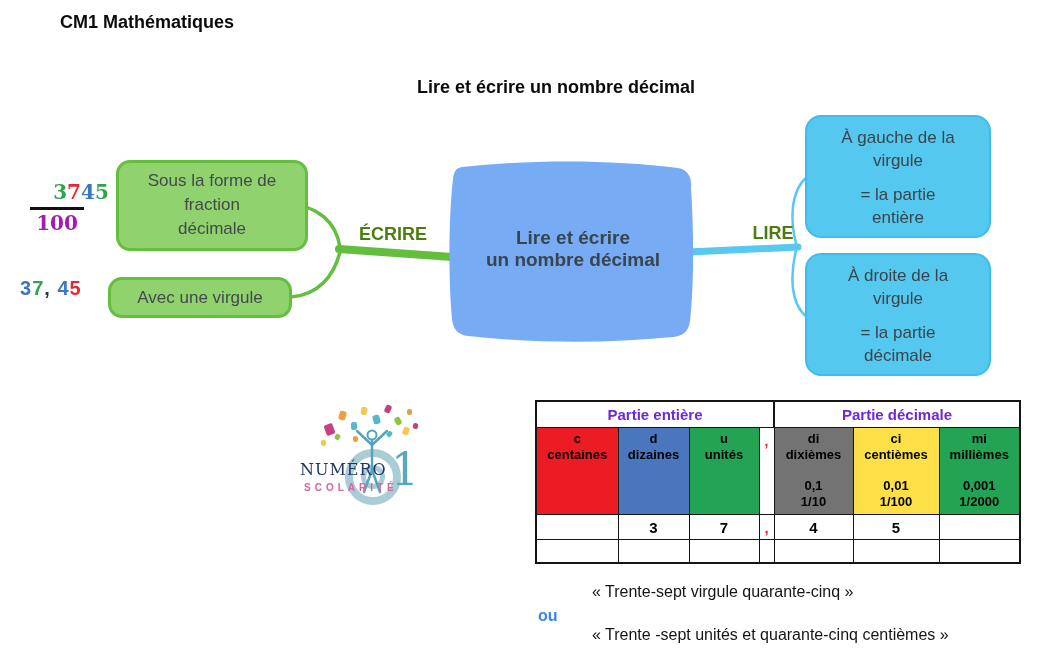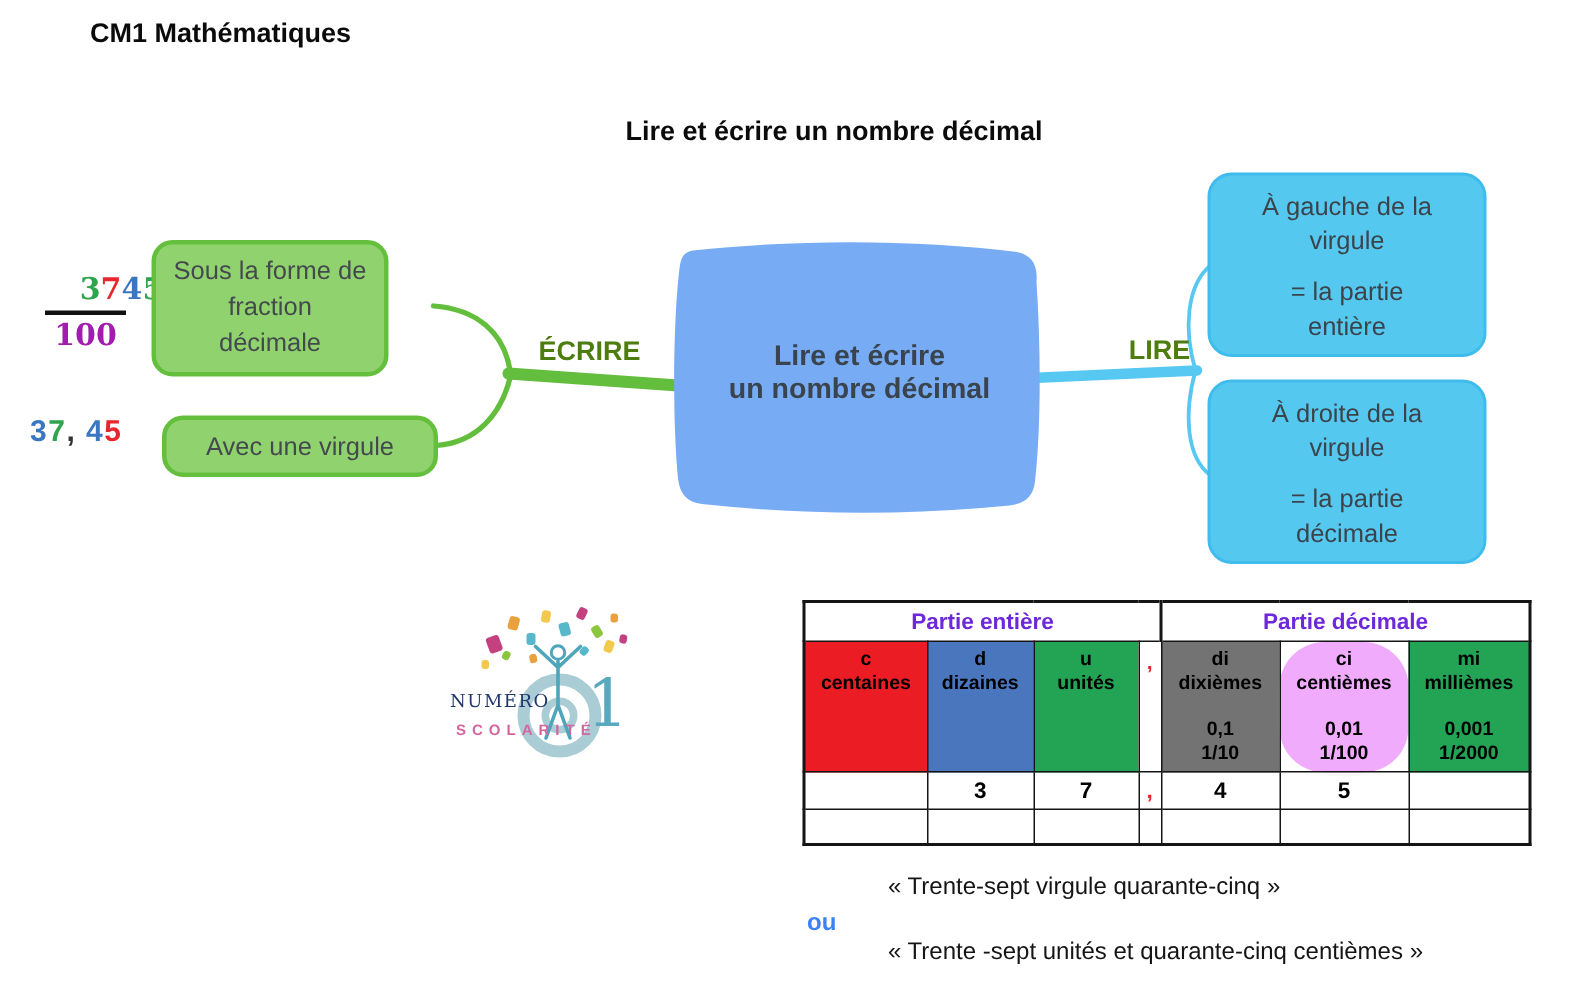--- a/index.html
+++ b/index.html
@@ -12,38 +12,38 @@
 
   
   .fraction{left:26px;top:180px;width:62px;text-align:center;font-family:"DejaVu Serif",serif;font-weight:bold;font-size:20px;line-height:24px;margin-left:24px;}
   .fraction-bar{left:30px;top:207px;width:54px;height:3px;background:#111;}
   .fraction-den{left:26px;top:211px;width:62px;text-align:center;font-family:"DejaVu Serif",serif;font-weight:bold;font-size:20px;color:#a21caf;}
   .decimal-number{left:20px;top:277px;font-size:20px;font-weight:bold;letter-spacing:1px;}
 
   
   .node{box-sizing:border-box;z-index:2;text-align:center;}
   .green-node{background:#90D36E;border:3px solid #64BF3D;border-radius:14px;color:#44494E;font-size:17px;line-height:24px;}
-  .green-node-1{left:101px;top:160px;width:158px;height:91px;padding-top:6px;}
+  .green-node-1{left:116px;top:160px;width:192px;height:91px;padding-top:6px;}
   .green-node-2{left:108px;top:277px;width:184px;height:41px;padding-top:6px;}
   .cyan-node{background:#55C8F0;border:2px solid #3FBCEC;border-radius:16px;color:#3C444B;font-size:17px;line-height:23px;}
   .cyan-node-1{left:805px;top:115px;width:186px;height:123px;padding-top:9px;}
   .cyan-node-2{left:805px;top:253px;width:186px;height:123px;padding-top:9px;}
   .eq-gap{height:11px;}
   .center-label{left:455px;top:227px;width:236px;text-align:center;font-size:19px;font-weight:bold;line-height:22px;color:#3A444E;z-index:2;}
   .branch-label{font-size:18px;font-weight:bold;color:#4d7c0f;z-index:2;text-align:center;}
   .write-label{left:350px;top:224px;width:86px;}
   .read-label{left:744px;top:223px;width:58px;}
   #connectors{left:0;top:0;z-index:1;}
 
   
   .logo{left:295px;top:398px;width:150px;height:120px;z-index:2;}
   .ring-outer{position:absolute;box-sizing:border-box;left:50px;top:51px;width:56px;height:56px;border:8px solid #9BC3CE;border-radius:50%;opacity:.85;}
   .ring-inner{position:absolute;box-sizing:border-box;left:66px;top:67px;width:24px;height:24px;border:5px solid #9BC3CE;border-radius:50%;opacity:.85;}
   .confetti-piece{position:absolute;border-radius:2px;display:block;}
-  .logo-brand{position:absolute;left:5px;top:62px;font-family:"DejaVu Serif",serif;font-size:12px;letter-spacing:1px;color:#21386B;}
+  .logo-brand{position:absolute;left:5px;top:62px;font-family:"DejaVu Serif",serif;font-size:16px;letter-spacing:1px;color:#21386B;}
   .logo-one{position:absolute;left:96px;top:50px;font-family:"DejaVu Serif",serif;font-size:44px;line-height:44px;color:#58A9BE;}
   .logo-tagline{position:absolute;left:9px;top:84px;font-size:10px;letter-spacing:4px;color:#D4669F;font-weight:bold;}
 
   
   .pv-wrap{left:535px;top:400px;z-index:2;}
   table.pv{border-collapse:collapse;table-layout:fixed;border:2px solid #151515;background:#fff;}
   table.pv th,table.pv td{border:1px solid #151515;text-align:center;padding:0;font-family:"Liberation Sans",sans-serif;}
   th.pv-group{height:25px;font-size:15px;font-weight:bold;color:#6d28d9;}
   th.pv-group.first{border-right:2px solid #151515;}
   td.pv-head{height:86px;vertical-align:top;}
@@ -189,21 +189,21 @@
             </td>
             <td class="pv-head" style="background: #737373;">
               <div class="cell-flex">
                 <div>di</div>
                 <div>dixièmes</div>
                 <div class="grow"></div>
                 <div>0,1</div>
                 <div>1/10</div>
               </div>
             </td>
-            <td class="pv-head" style="background: #f0abfc; border-radius: 30px;">
+            <td class="pv-head" style="background: #fde047;">
               <div class="cell-flex">
                 <div>ci</div>
                 <div>centièmes</div>
                 <div class="grow"></div>
                 <div>0,01</div>
                 <div>1/100</div>
               </div>
             </td>
             <td class="pv-head" style="background: rgb(35, 164, 85);">
               <div class="cell-flex">

